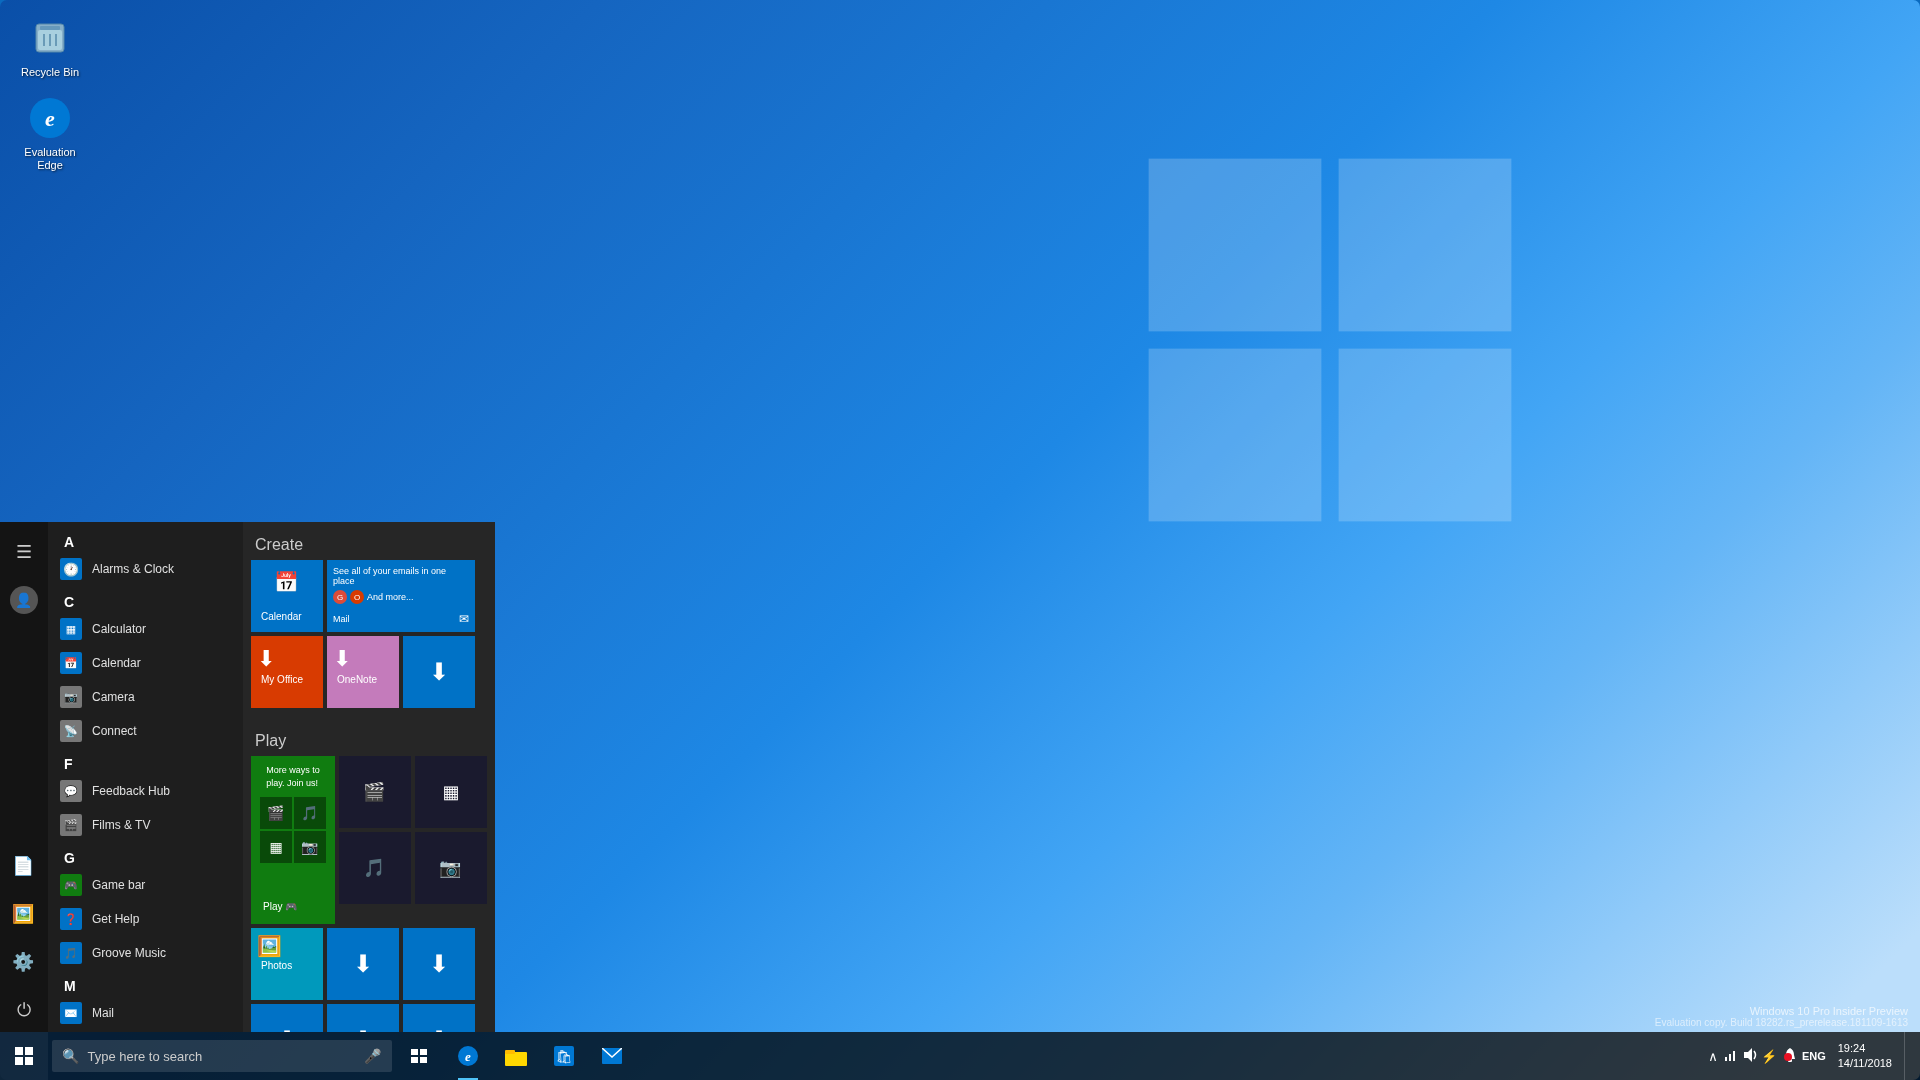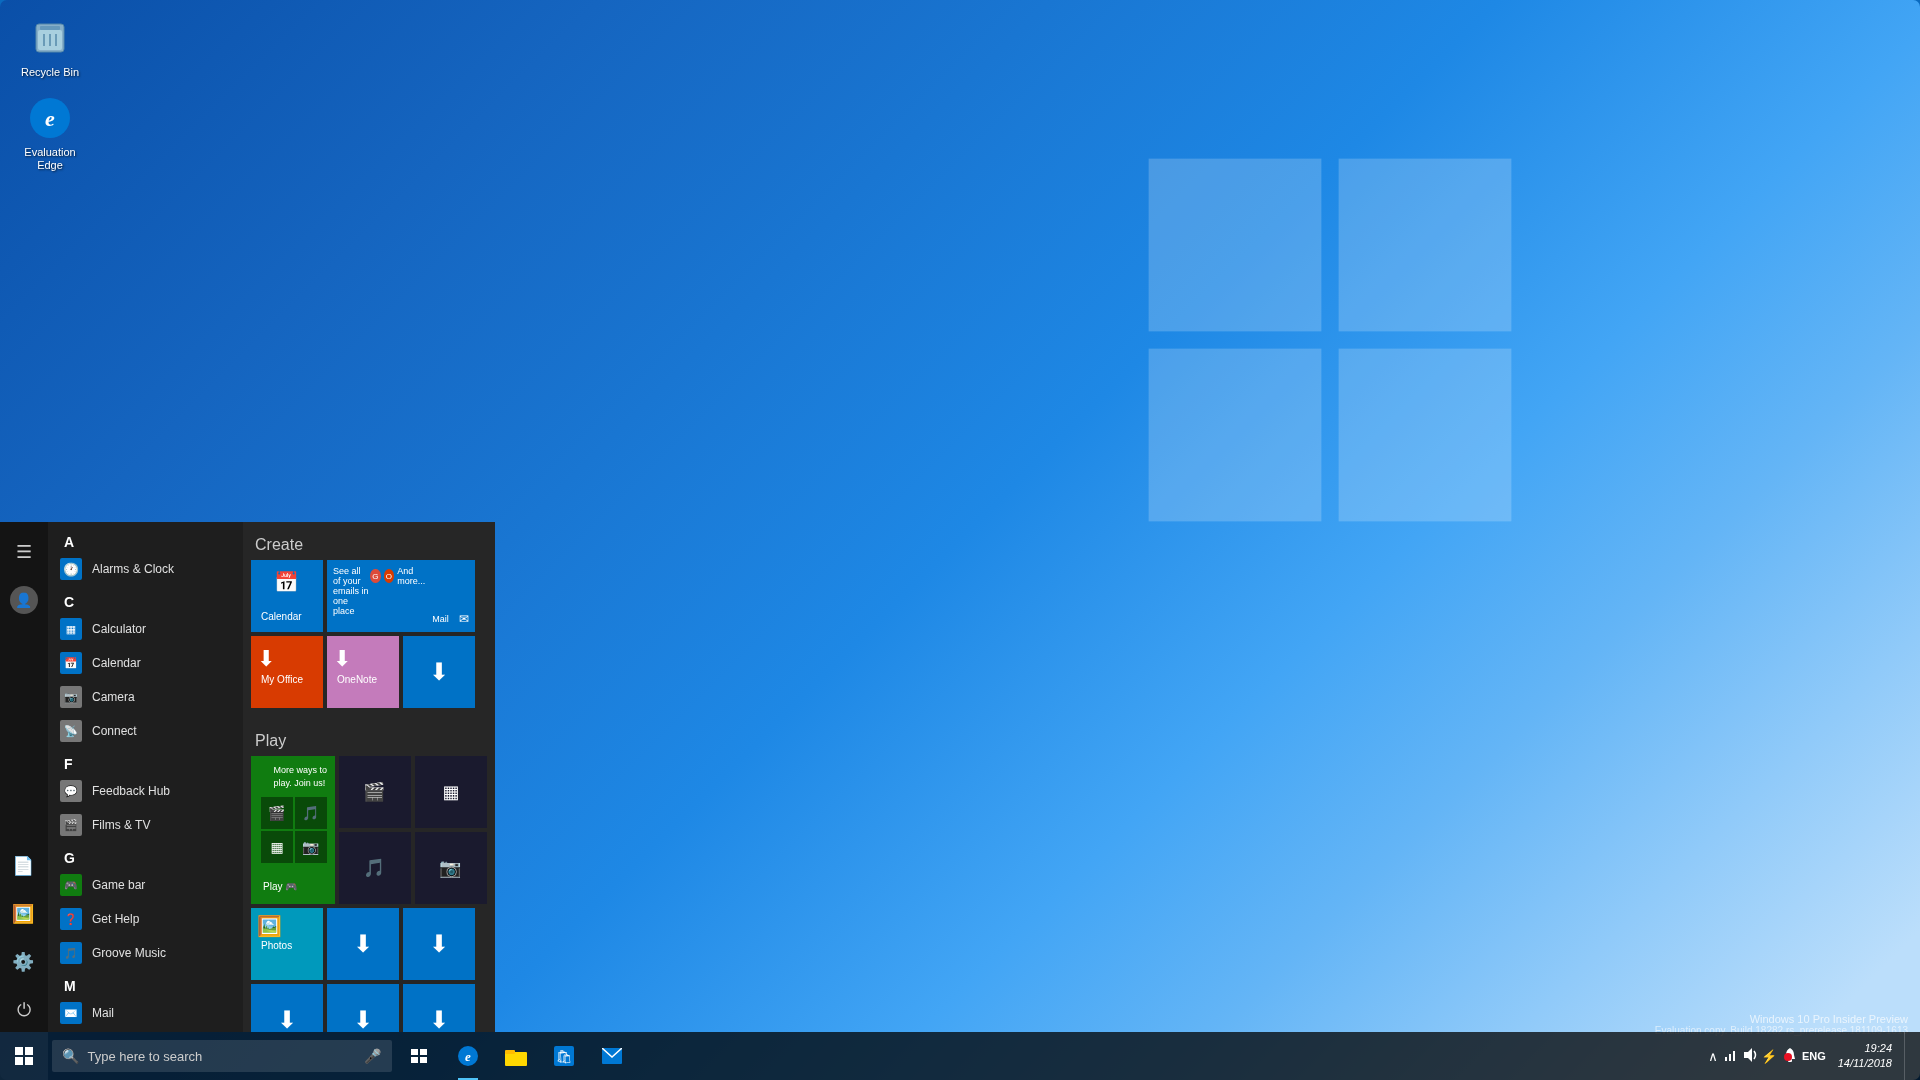--- a/index.html
+++ b/index.html
@@ -87,25 +87,23 @@
     .taskbar-right {
       display: flex;
       align-items: center;
       padding: 0 8px;
       gap: 4px;
     }
     .tray-icon { color: white; font-size: 13px; cursor: pointer; }
     .clock {
       color: white;
       font-size: 11px;
-      text-align: right;
       line-height: 1.4;
       cursor: pointer;
       padding: 0 8px;
-      font-style: italic;
     }
     .show-desktop {
       width: 8px;
       height: 48px;
       border-left: 1px solid rgba(255,255,255,0.2);
       cursor: pointer;
     }
 
     
     .start-menu {
@@ -424,21 +422,21 @@
 
       <div class="tiles-section-label">Create</div>
 
       <div class="tiles-row">
 
         <div class="tile tile-small" style="background:#0072c6;flex-direction:column;justify-content:flex-start;padding:6px;">
           <div style="color:white;font-size:20px;margin-top:4px;">📅</div>
           <span class="tile-label" style="margin-top:auto;">Calendar</span>
         </div>
 
-        <div class="tile" style="background:#0072c6;width:148px;height:72px;flex-direction:row;justify-content:flex-start;padding:6px;align-items:flex-start;">
+        <div class="tile" style="background:#0072c6;width:148px;height:72px;flex-direction:column;justify-content:flex-start;padding:6px;align-items:flex-start;">
           <div style="color:white;font-size:9px;margin-bottom:4px;">See all of your emails in one place</div>
           <div style="display:flex;gap:3px;align-items:center;">
             <div style="width:14px;height:14px;border-radius:50%;background:#dd4b39;display:flex;align-items:center;justify-content:center;font-size:8px;color:white;">G</div>
             <div style="width:14px;height:14px;border-radius:50%;background:#d83b01;display:flex;align-items:center;justify-content:center;font-size:8px;color:white;">O</div>
             <span style="color:white;font-size:9px;">And more...</span>
           </div>
           <div style="margin-top:auto;display:flex;justify-content:space-between;width:100%;align-items:center;">
             <span style="color:white;font-size:9px;">Mail</span>
             <span style="color:white;font-size:12px;">✉</span>
           </div>
@@ -459,21 +457,21 @@
 
         <div class="tile tile-small" style="background:#0072c6;justify-content:center;align-items:center;">
           <span class="dl-arrow">⬇</span>
         </div>
       </div>
 
       <div class="tiles-section-label" style="margin-top:24px;">Play</div>
 
       <div class="tiles-row">
 
-        <div class="tile" style="background:#107c10;width:148px;height:148px;flex-direction:column;justify-content:flex-start;align-items:flex-end;padding:8px;">
+        <div class="tile" style="background:#107c10;width:148px;height:168px;flex-direction:column;justify-content:flex-start;align-items:center;padding:8px;">
           <div style="color:white;font-size:9px;line-height:1.4;margin-bottom:4px;">
             More ways to<br>play. Join us!
           </div>
           <div style="display:flex;flex-wrap:wrap;gap:2px;margin-top:4px;">
             <div style="width:32px;height:32px;background:rgba(0,0,0,0.4);display:flex;align-items:center;justify-content:center;color:white;font-size:14px;">🎬</div>
             <div style="width:32px;height:32px;background:rgba(0,0,0,0.4);display:flex;align-items:center;justify-content:center;color:white;font-size:14px;">🎵</div>
           </div>
           <div style="display:flex;flex-wrap:wrap;gap:2px;margin-top:2px;">
             <div style="width:32px;height:32px;background:rgba(0,0,0,0.4);display:flex;align-items:center;justify-content:center;color:white;font-size:14px;">▦</div>
             <div style="width:32px;height:32px;background:rgba(0,0,0,0.4);display:flex;align-items:center;justify-content:center;color:white;font-size:14px;">📷</div>
@@ -626,18 +624,18 @@
 
       <div class="clock">
         <div>19:24</div>
         <div>14/11/2018</div>
       </div>
 
       <div class="show-desktop"></div>
     </div>
   </div>
 
-  <div style="position:absolute;bottom:44px;right:12px;text-align:right;pointer-events:none;">
+  <div style="position:absolute;bottom:52px;right:12px;text-align:right;pointer-events:none;">
     <div style="color:rgba(255,255,255,0.7);font-size:11px;">Windows 10 Pro Insider Preview</div>
     <div style="color:rgba(255,255,255,0.6);font-size:10px;">Evaluation copy. Build 18282.rs_prerelease.181109-1613</div>
   </div>
 
 </div>
 
 </body></html>

